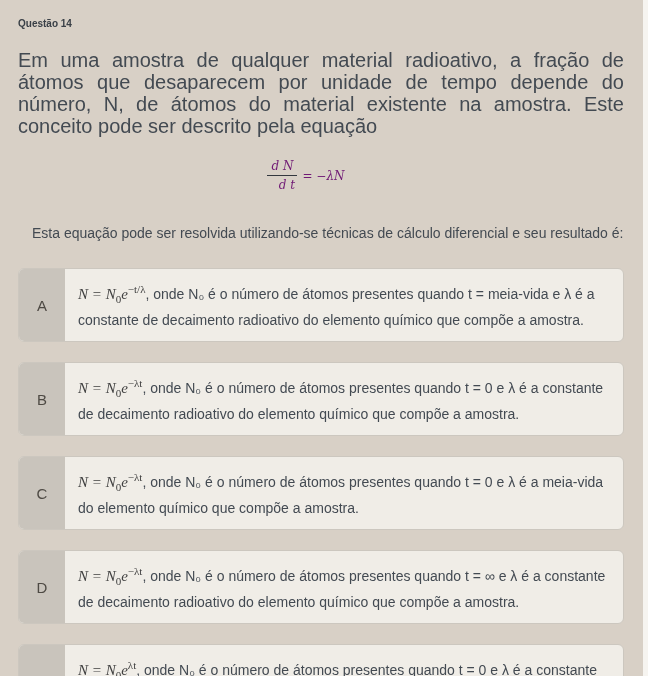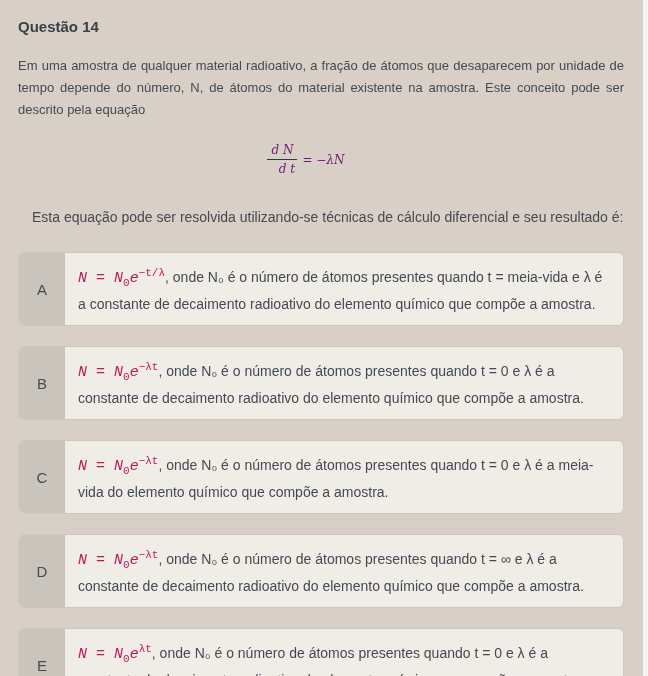--- a/index.html
+++ b/index.html
@@ -11,27 +11,27 @@
     font-family: "Liberation Sans", sans-serif;
     color: #434a52;
     overflow: hidden;
     position: relative;
   }
   .page {
     padding: 14px 24px 0 18px;
     height: 100%;
   }
   .question-title {
-    font-size: 15px;
+    font-size: 10px;
     font-weight: bold;
     color: #3a4047;
     margin: 4px 0 20px 0;
   }
   .intro {
-    font-size: 13px;
+    font-size: 20px;
     line-height: 22px;
     text-align: justify;
     margin: 4px 0 22px 0;
   }
   .equation {
     display: flex;
     justify-content: center;
     align-items: center;
     margin: 2px 30px 30px 0;
     font-family: "DejaVu Serif", serif;
@@ -75,24 +75,24 @@
     justify-content: center;
     font-size: 15px;
   }
   .option-body {
     align-self: center;
     padding: 10px 14px 10px 13px;
     font-size: 14px;
     line-height: 21px;
   }
   .formula {
-    font-family: Liberation Mono, monospace;
+    font-family: Liberation Serif, serif;
     font-style: italic;
     font-size: 15px;
-    color: #be185d;
+    color: #404040;
     white-space: nowrap;
   }
   .formula sub, .formula sup { font-size: 11px; font-style: normal; }
   .scrollbar {
     position: absolute;
     top: 0;
     right: 0;
     width: 5px;
     height: 100%;
     background: #f6f4f0;

